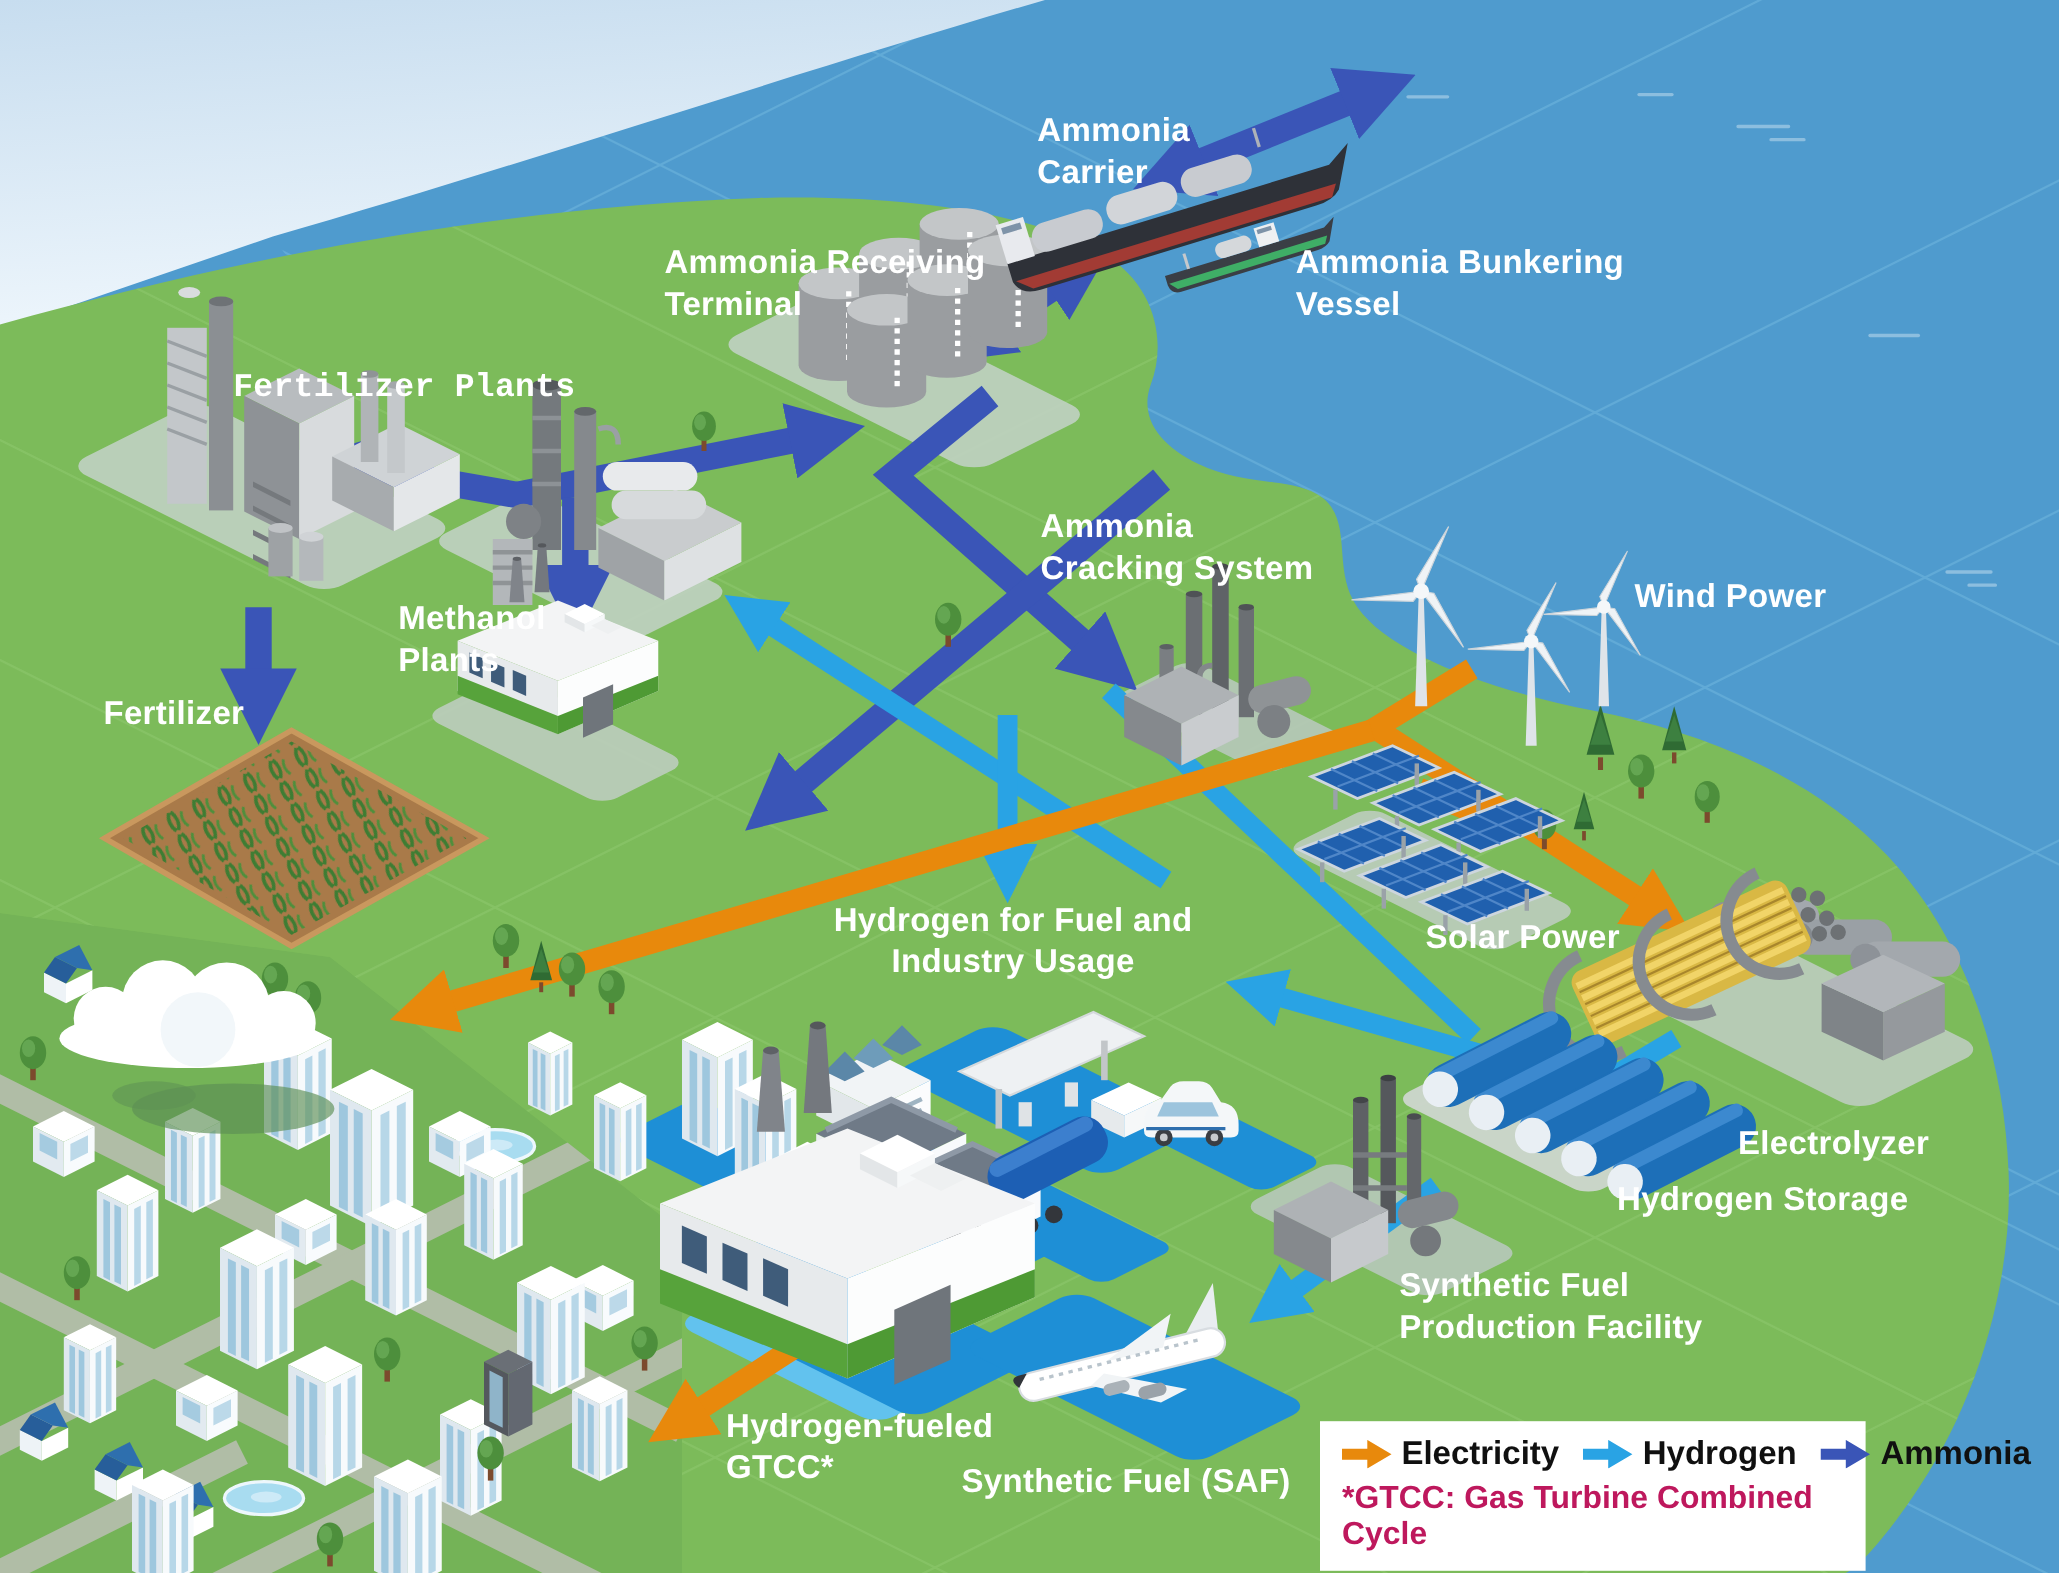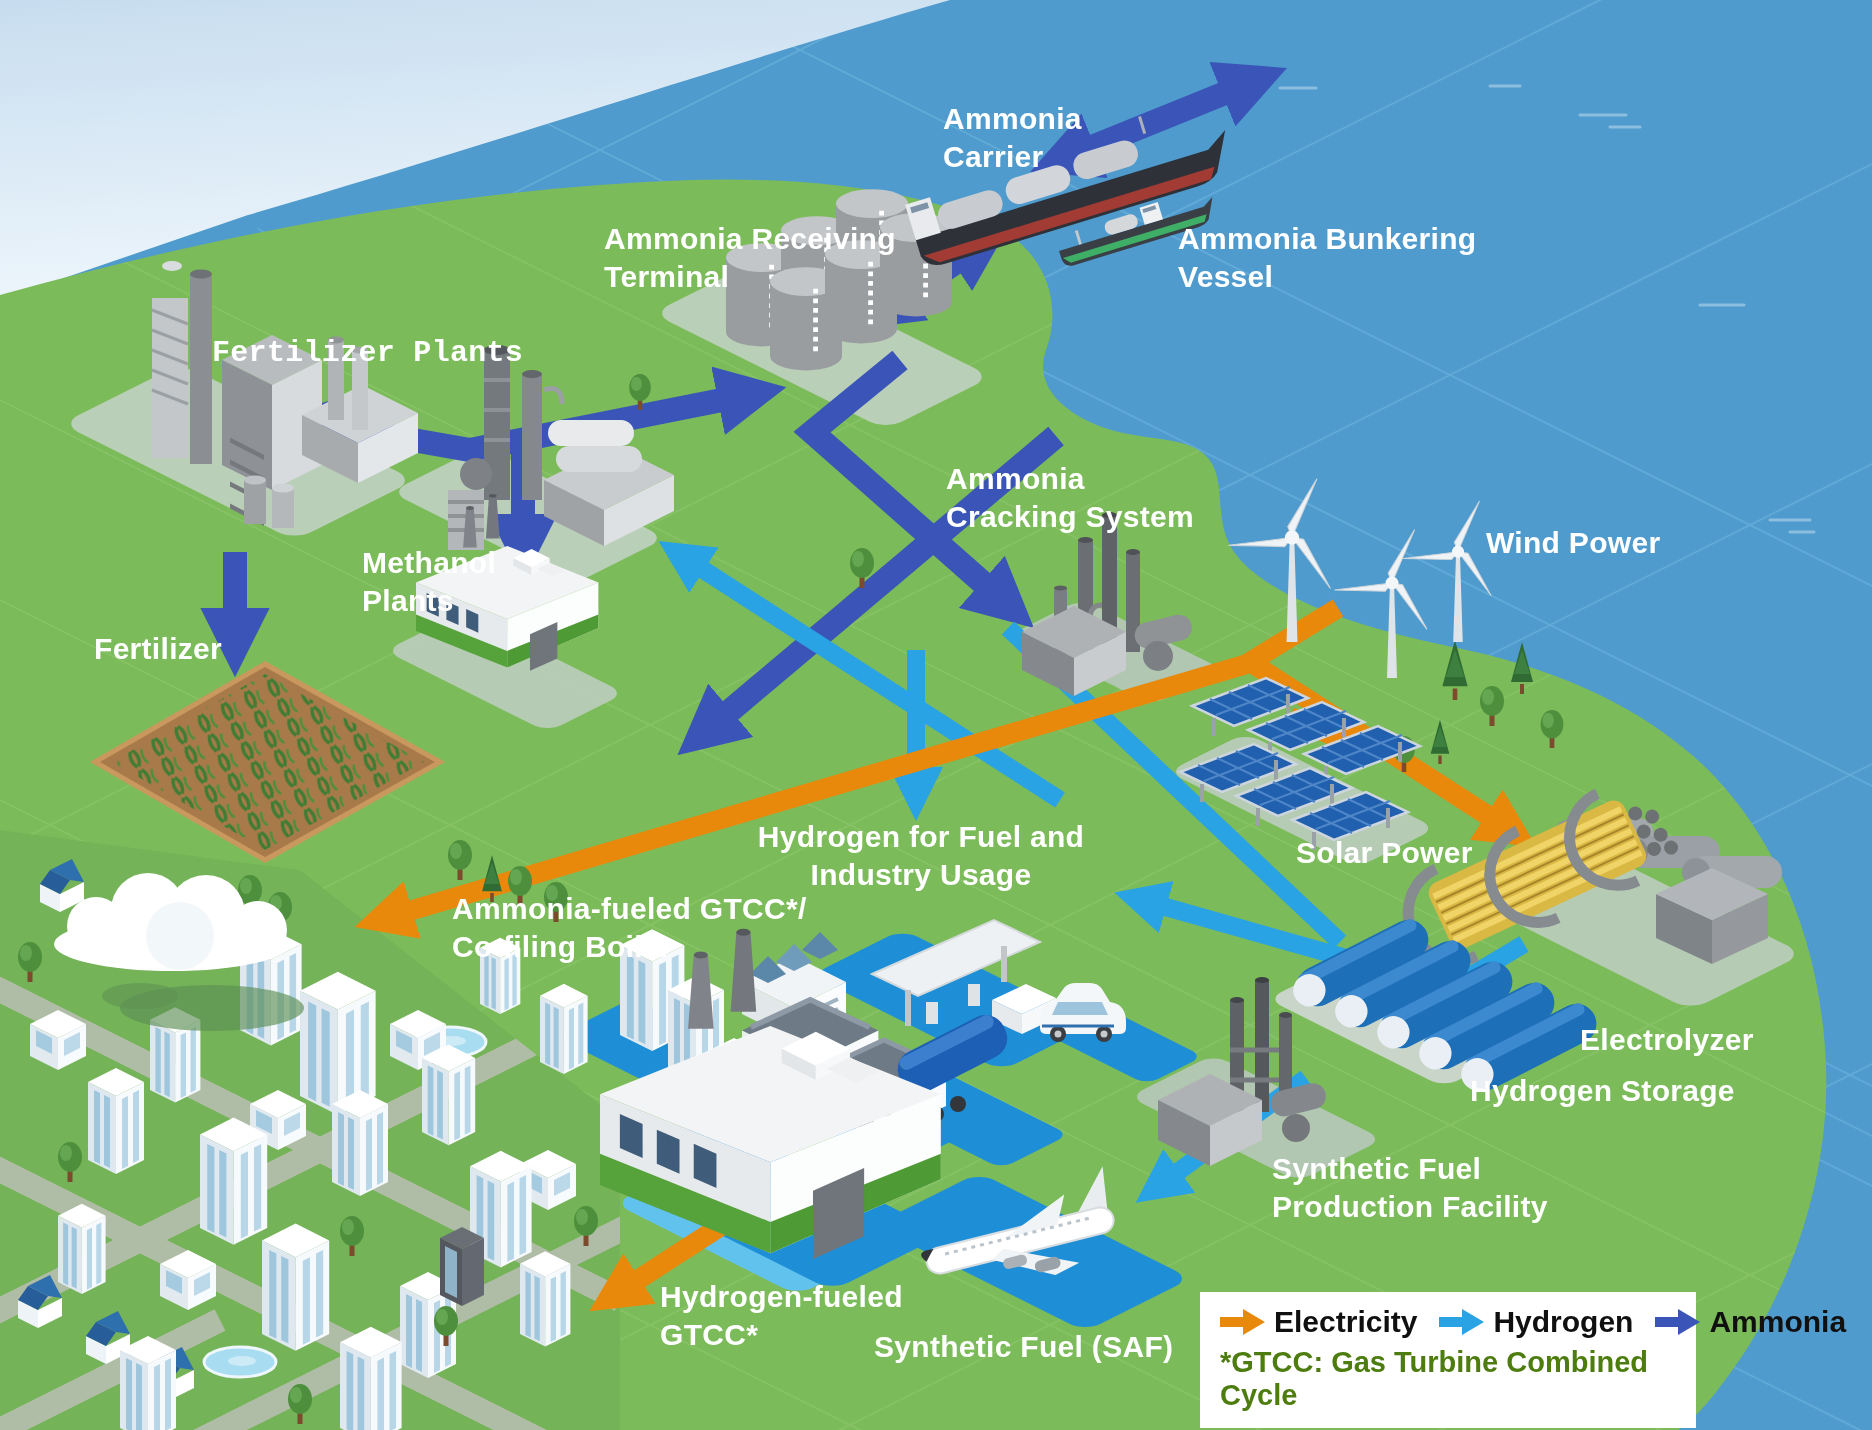--- a/index.html
+++ b/index.html
@@ -8,21 +8,21 @@
   .stage svg.scene{position:absolute;left:0;top:0;}
   .lbl{position:absolute;color:#ffffff;font-weight:bold;font-size:30px;
        line-height:1.27;white-space:pre-line;letter-spacing:.3px;}
   .lbl.center{text-align:center;}
   .legend{position:absolute;left:1200px;top:1292px;width:496px;height:136px;
           background:#ffffff;box-sizing:border-box;padding:13px 10px 0 20px;}
   .legend-row{display:flex;align-items:center;}
   .legend-item{display:flex;align-items:center;margin-right:22px;}
   .larrow{display:inline-block;margin-right:8px;line-height:0;}
   .ltext{font-weight:bold;font-size:30px;color:#101010;}
-  .lfoot{font-weight:bold;font-size:29px;color:#4d7c0f;margin-top:7px;}
+  .lfoot{font-weight:bold;font-size:29px;color:#be185d;margin-top:7px;}
   .aA{stroke:#3a55b7;fill:none;}
   .aH{stroke:#29a3e4;fill:none;}
   .aE{stroke:#e8890c;fill:none;}
 </style>
 </head>
 <body>
 
 <div class="stage">
 
 <svg class="scene" width="1872" height="1430" viewBox="0 0 1872 1430">
@@ -553,22 +553,20 @@
 <div class="lbl" style="left:212px;top:334px;font-family:Liberation Mono, monospace;">Fertilizer Plants</div>
 <div class="lbl" style="left:362px;top:544px;">Methanol
 Plants</div>
 <div class="lbl" style="left:94px;top:630px;">Fertilizer</div>
 <div class="lbl" style="left:946px;top:460px;">Ammonia
 Cracking System</div>
 <div class="lbl" style="left:1486px;top:524px;">Wind Power</div>
 <div class="lbl" style="left:1296px;top:834px;">Solar Power</div>
 <div class="lbl center" style="left:756px;top:818px;width:330px;">Hydrogen for Fuel and
 Industry Usage</div>
-<div class="lbl" style="left:452px;top:890px;">Ammonia-fueled GTCC*/
-Co-filing Boiler</div>
 <div class="lbl" style="left:1580px;top:1000px;margin-top:21px;">Electrolyzer</div>
 <div class="lbl" style="left:1470px;top:1072px;">Hydrogen Storage</div>
 <div class="lbl" style="left:1272px;top:1150px;">Synthetic Fuel
 Production Facility</div>
 <div class="lbl" style="left:874px;top:1328px;">Synthetic Fuel (SAF)</div>
 <div class="lbl" style="left:660px;top:1278px;">Hydrogen-fueled
 GTCC*</div>
 
 <div class="legend">
   <div class="legend-row">

